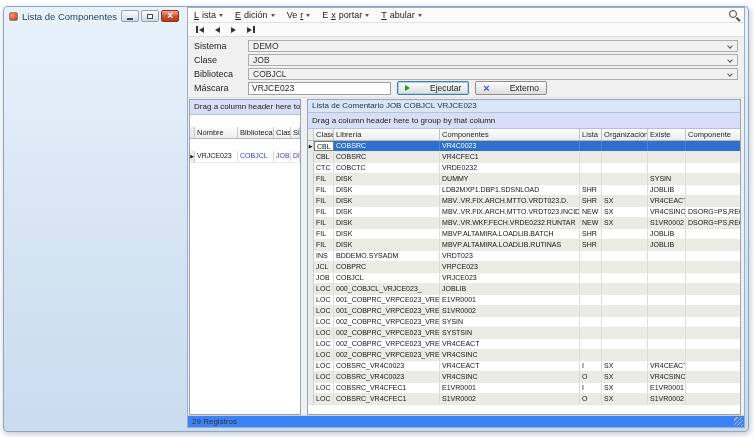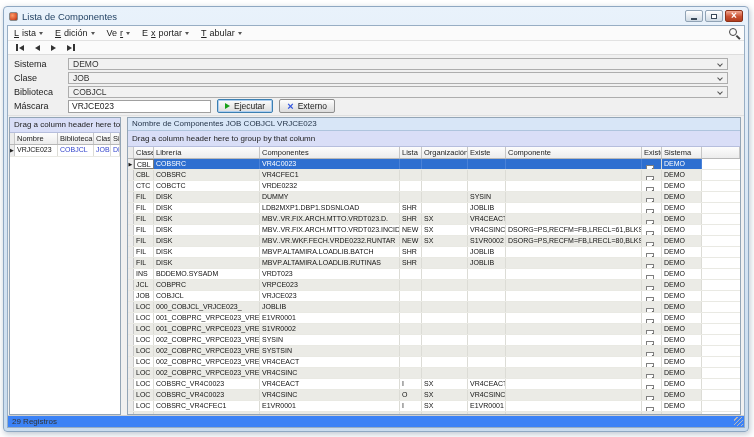--- a/index.html
+++ b/index.html
@@ -1,21 +1,21 @@
 <!DOCTYPE html>
 <html><head>
 <meta charset="utf-8">
 <style>
   * { margin:0; padding:0; box-sizing:border-box; }
   html,body { width:754px; height:437px; background:#ffffff; font-family:"Liberation Sans", sans-serif; overflow:hidden; }
 
   .window{ position:absolute; left:3px; top:6px; width:746px; height:426px;
     background:linear-gradient(180deg,#e9f2fb 0%,#d4e3f2 60%,#c9dcee 100%);
     border:1px solid #8fa8c2; border-radius:4px; box-shadow:1px 2px 6px rgba(60,90,120,.35);
-    display:flex; flex-direction:column; }
+    display:flex; flex-direction:row; }
 
   .titlebar{ height:18px; display:flex; align-items:center; padding:0 5px; gap:4px; }
   .appicon{ width:9px; height:9px; border-radius:2px;
     background:radial-gradient(circle at 35% 35%, #ff9a66, #d4502a 70%, #93300f); border:1px solid #8a8a8a; }
   .title{ font-size:9.5px; color:#1c3c5e; flex:1; white-space:nowrap; overflow:hidden; }
   .winbtns{ display:flex; gap:2px; }
   .wbtn{ width:18px; height:12px; border:1px solid #90a3b5; border-radius:2px;
     background:linear-gradient(#ffffff,#cfdae4); display:flex; align-items:center; justify-content:center; }
   .glyph-min{ width:6px; height:2px; background:#3a4a5a; margin-top:5px; }
   .glyph-max{ width:6px; height:5px; border:1px solid #3a4a5a; background:#fff; }
@@ -46,39 +46,39 @@
   .flabel{ width:54px; font-size:9px; color:#222; flex:0 0 54px; }
   .combo{ flex:1; height:12px; max-width:660px; background:#f1f1f1; border:1px solid #adadad;
     display:flex; align-items:center; padding:0 4px; position:relative; }
   .cval{ font-size:8.5px; color:#333; line-height:11px; }
   .chev{ position:absolute; right:5px; top:3px; width:4px; height:4px;
     border-right:1.2px solid #555; border-bottom:1.2px solid #555; transform:rotate(45deg); }
   .maskinput{ width:143px; height:13px; border:1px solid #a0a0a0; background:#fff;
     font-family:"Liberation Sans",sans-serif; font-size:8.5px; padding:0 3px; color:#222; }
   .btn{ height:14px; margin-left:6px; border:1px solid #8e8e8e; border-radius:2px;
     background:linear-gradient(#fdfdfd,#dcdcdc); font-family:"Liberation Sans",sans-serif;
-    font-size:8.5px; color:#222; display:inline-flex; align-items:center; gap:4px; padding:0 7px; }
+    font-size:8.5px; color:#222; display:inline-flex; align-items:center; gap:20px; padding:0 7px; }
   .btn.default{ border:1px solid #3c7fb1; box-shadow:0 0 0 1px #aecff0 inset; }
   .play{ width:0; height:0; border-top:3.5px solid transparent; border-bottom:3.5px solid transparent; border-left:5.5px solid #18A018; }
   .xicon{ color:#3355DD; font-weight:bold; font-size:11px; line-height:9px; }
 
   .content{ flex:1; display:flex; gap:6px; padding:1px 3px 0 1px; overflow:hidden; }
   .lpanel{ width:112px; flex:0 0 112px; border:1px solid #93a5b6; background:#fff;
     display:flex; flex-direction:column; overflow:hidden; }
   .rpanel{ flex:1; border:1px solid #93a5b6; background:#fff; display:flex; flex-direction:column; overflow:hidden; }
 
   .caption{ height:13px; background:#d8e6f7; border-bottom:1px solid #aec4dd;
     font-size:8px; color:#1f2f44; padding:1px 4px; white-space:nowrap; overflow:hidden; }
   .band{ height:15px; background:#d9def7; border-bottom:1px solid #b6bedd;
     font-size:8px; color:#222; padding:2px 4px; white-space:nowrap; overflow:hidden; }
   .rpanel .band{ height:16px; padding-top:3px; }
 
   .lrow{ display:grid; grid-template-columns:5px 43px 36px 17px 1fr; }
   .mrow{ display:grid; grid-template-columns:6px 20px 106px 140px 22px 46px 38px 136px 20px 40px 1fr; }
-  .lrow{ height:12px; } .mrow{ height:11px; }
+  .lrow{ height:12px;margin-top:12px; } .mrow{ height:11px; }
   .lhead,.mhead{ height:12px; background:linear-gradient(#fdfdfd,#ececec); border-bottom:1px solid #b8b8b8; }
   .hc{ font-size:7.5px; color:#222; padding:0 2px; line-height:11px; white-space:nowrap;
     overflow:hidden; border-right:1px solid #c6c6c6; }
   .c{ font-size:7px; color:#111; padding:0 2px; line-height:10px; white-space:nowrap;
     overflow:hidden; border-right:1px solid #dcdcd6; }
   .drow{ border-bottom:1px solid #e9e9e3; background:#fff; }
   .drow.alt{ background:#ebebe6; }
   .drow.sel{ background:#2E6FD0; }
   .drow.sel .c{ color:#fff; border-right-color:#4a82d8; }
   .drow.sel .c.focuscell{ background:#fff; color:#111; border:1px solid #7a7a7a; }
@@ -203,21 +203,21 @@
               <span class="c">VRJCE023</span>
               <span class="c link">COBJCL</span>
               <span class="c link">JOB</span>
               <span class="c link">DEMO</span>
             </div>
           </div>
         <div class="lrows-space"></div>
       </div>
 
       <div class="rpanel">
-        <div class="caption">Nombre de Componentes JOB COBJCL VRJCE023</div>
+        <div class="caption">Lista de Comentario JOB COBJCL VRJCE023</div>
         <div class="band">Drag a column header here to group by that column</div>
         <div class="mrow mhead" id="mhead">
             <span class="hc ind"></span>
             <span class="hc">Clase</span>
             <span class="hc">Librería</span>
             <span class="hc">Componentes</span>
             <span class="hc">Lista</span>
             <span class="hc">Organización</span>
             <span class="hc">Existe</span>
             <span class="hc">Componente</span>

